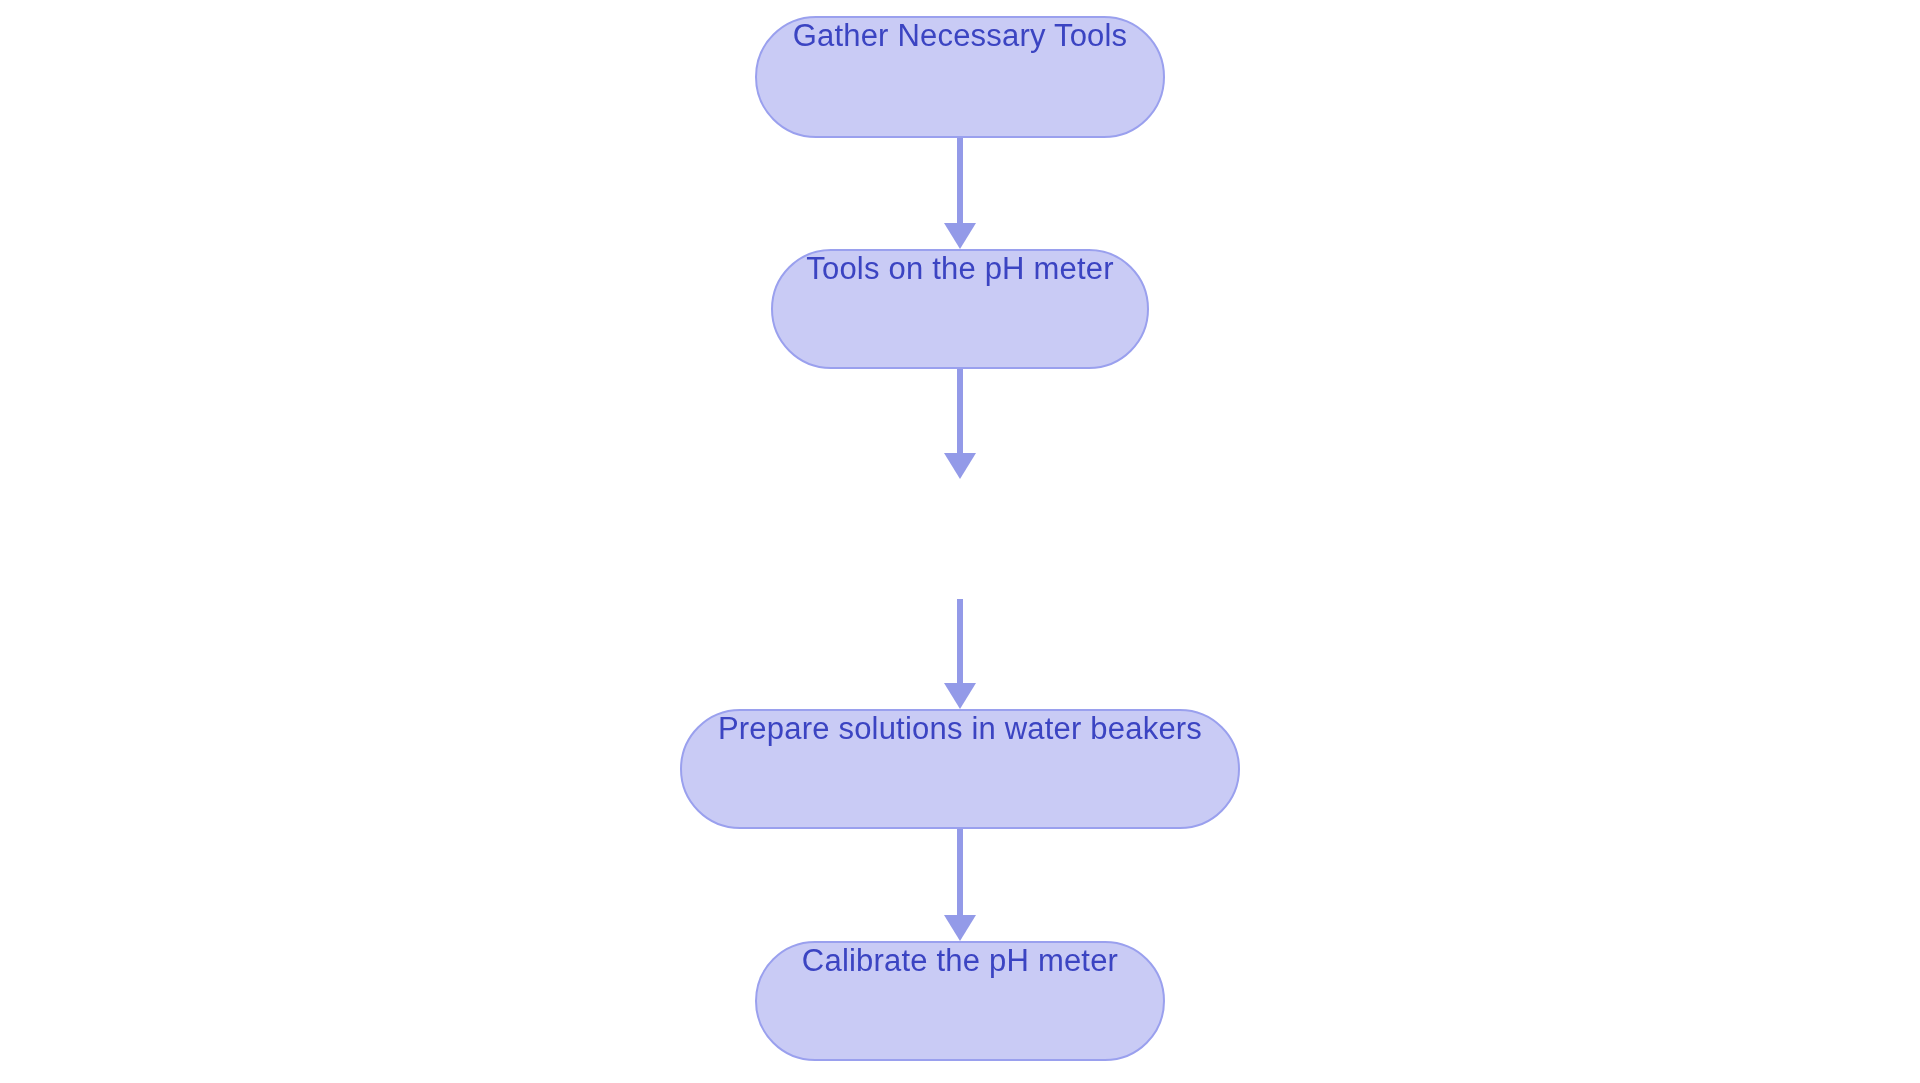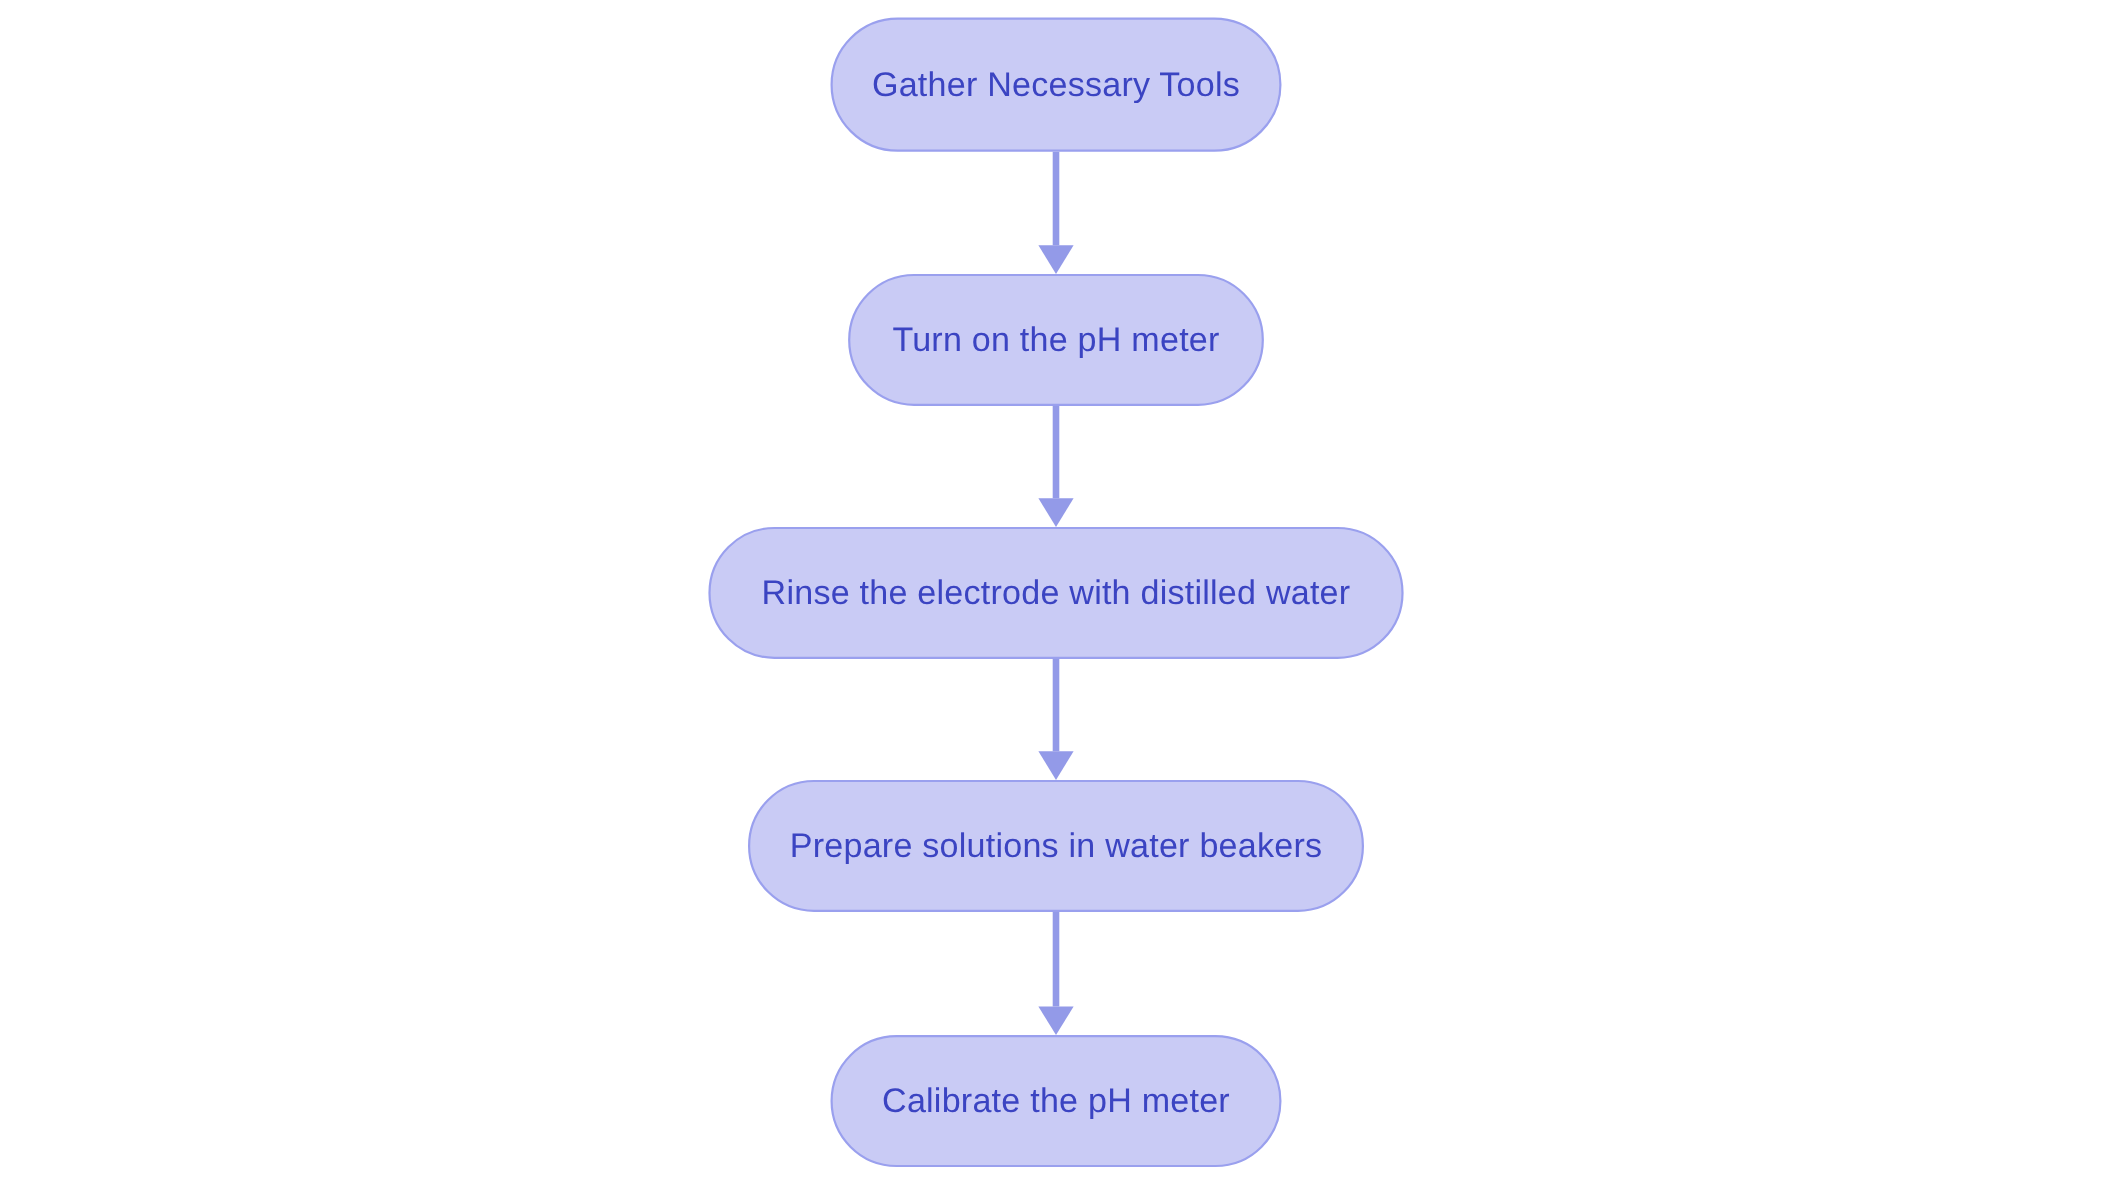--- a/index.html
+++ b/index.html
@@ -18,21 +18,21 @@
   .node {
     position: absolute;
     left: 50%;
     transform: translateX(-50%);
     height: 120px;
     box-sizing: border-box;
     background: #c9cbf5;
     border: 2px solid #9aa0ee;
     border-radius: 61px;
     display: flex;
-    align-items: center;
+    align-items: flex-start;
     justify-content: center;
   }
   .node-label {
     color: #3b44c2;
     font-size: 31px;
     letter-spacing: 0.2px;
     white-space: nowrap;
   }
   .node-1 { top: 16px;  width: 410px; height: 122px; }
   .node-2 { top: 249px; width: 378px; }
@@ -68,28 +68,25 @@
 
 <div class="canvas">
 
   <div class="node node-1">
     <span class="node-label">Gather Necessary Tools</span>
   </div>
 
   <div class="arrow arrow-1"></div>
 
   <div class="node node-2">
-    <span class="node-label">Turn on the pH meter</span>
+    <span class="node-label">Tools on the pH meter</span>
   </div>
 
   <div class="arrow arrow-2"></div>
 
-  <div class="node node-3">
-    <span class="node-label">Rinse the electrode with distilled water</span>
-  </div>
 
   <div class="arrow arrow-3"></div>
 
   <div class="node node-4">
     <span class="node-label">Prepare solutions in water beakers</span>
   </div>
 
   <div class="arrow arrow-4"></div>
 
   <div class="node node-5">

